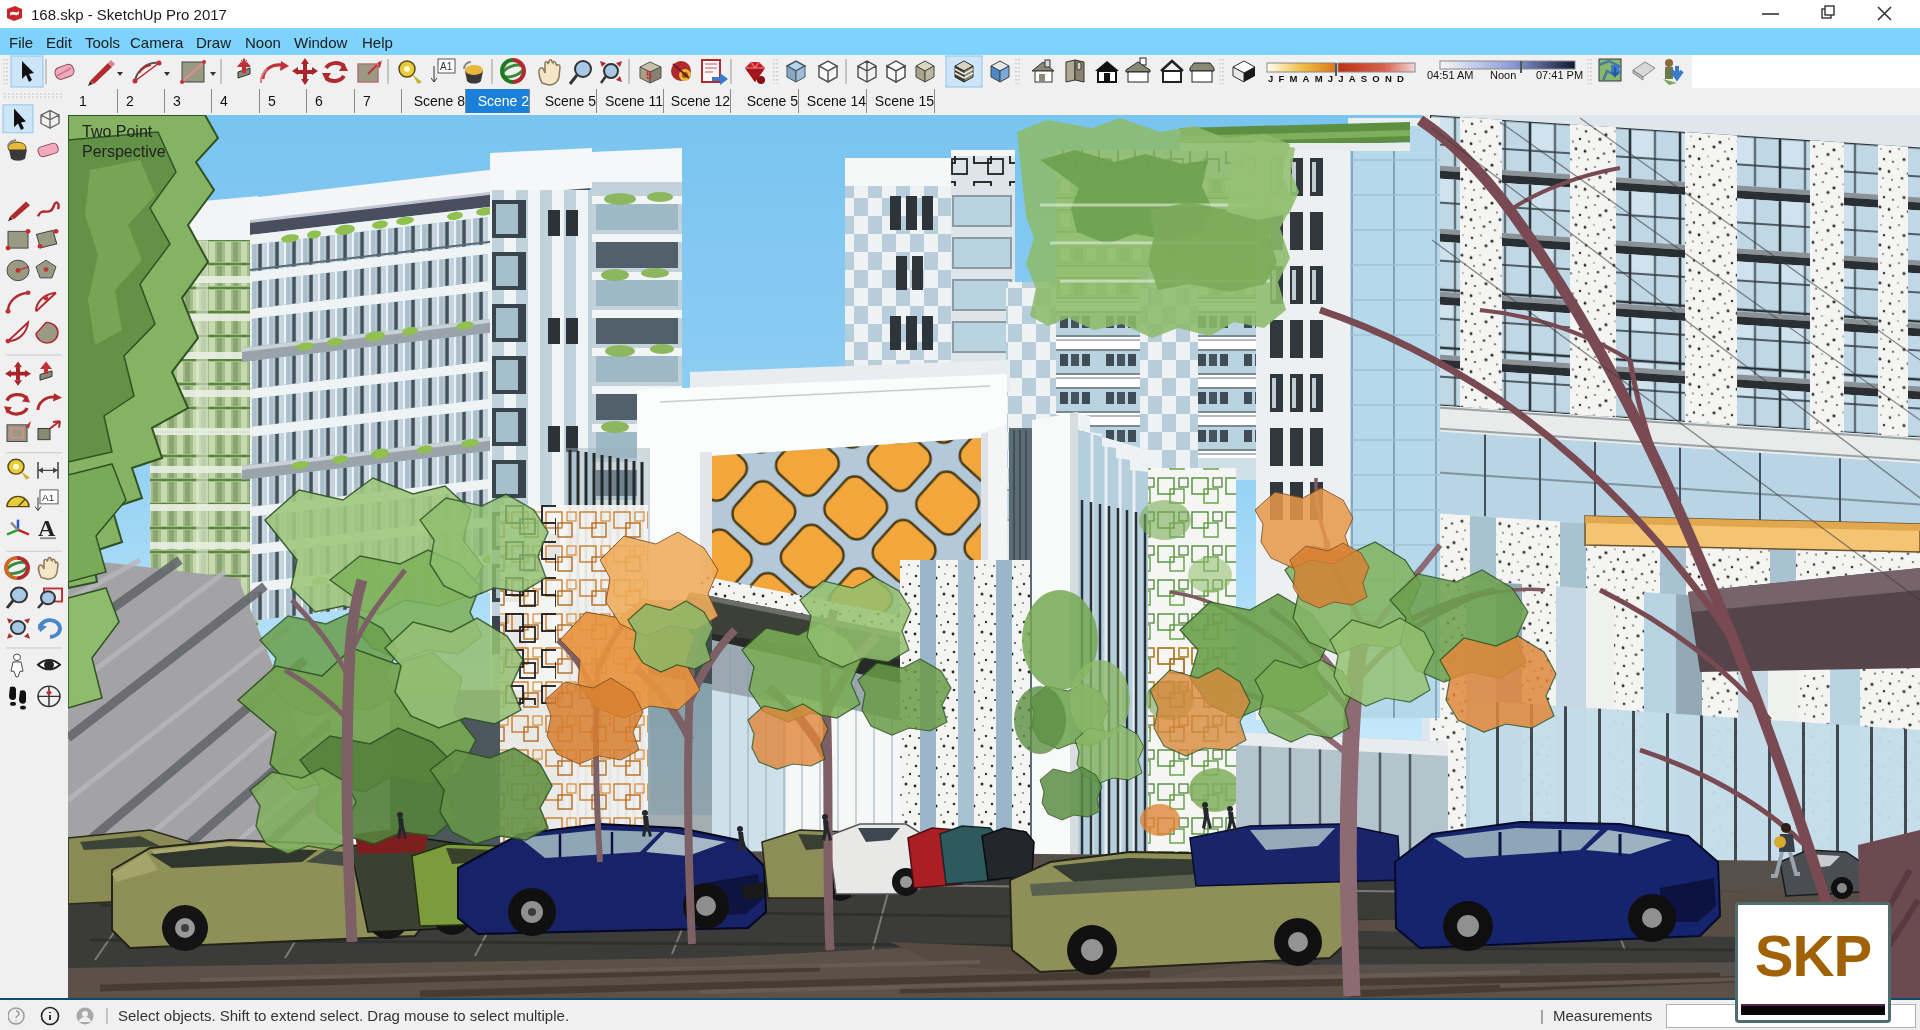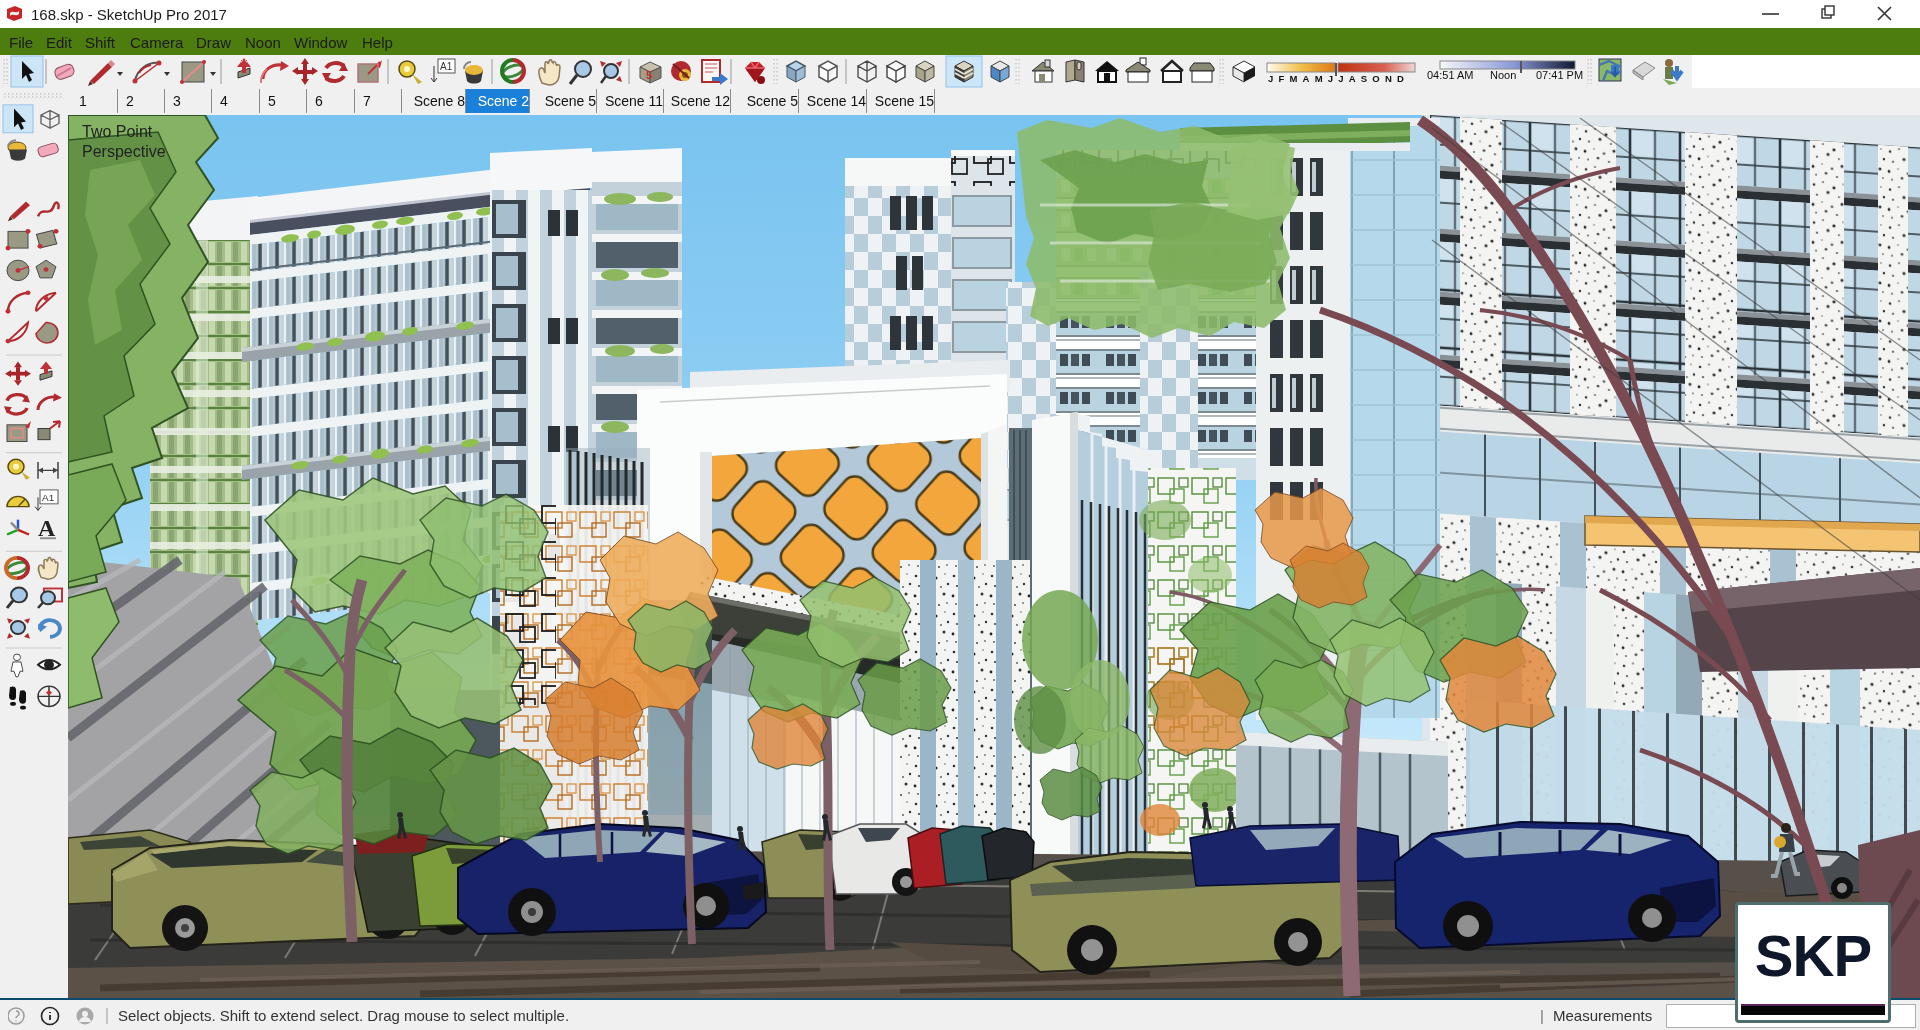--- a/index.html
+++ b/index.html
@@ -1,34 +1,34 @@
 <!DOCTYPE html>
 <html><head>
 <meta charset="utf-8">
 <style>
 html,body{margin:0;padding:0;}
 body{width:1920px;height:1030px;overflow:hidden;font-family:"Liberation Sans",sans-serif;background:#fff;}
 .win{position:relative;width:1920px;height:1030px;background:#fff;padding-left:16px;}
 .abs{position:absolute;}
 .titlebar{left:0;top:0;width:1920px;height:28px;background:#ffffff;}
 .titletext{left:31px;top:6px;font-size:15px;color:#1b1b1b;}
-.menubar{left:0;top:28px;width:1920px;height:27px;background:#4d7c0f;}
+.menubar{left:0;top:28px;width:1920px;height:27px;background:#7dd3fc;}
 .menubar span{position:absolute;top:6px;font-size:15px;color:#1b1b1b;}
 .toolbar{left:0;top:55px;width:1692px;height:33px;background:#f0f0f0;}
 .tabsrow{left:0;top:88px;width:1920px;height:27px;background:#f0f0f0;border-bottom:1px solid #9a9a9a;}
 .tab{position:absolute;top:1px;height:24px;font-size:14px;color:#111;border-right:1px solid #8a8a8a;padding-top:4px;box-sizing:border-box;text-align:right;}
 .tabnum{text-align:left;padding-left:8px;}
 .tabactive{background:#1b80d9;color:#fff;}
 .lefttools{left:0;top:88px;width:68px;height:910px;background:#f0f0f0;}
 .statusbar{left:0;top:998px;width:1920px;height:32px;background:#f0f0f0;border-top:2px solid #0c4a6e;}
 .stattext{left:118px;top:7px;font-size:15px;color:#333;position:absolute;}
 .meas{left:1553px;top:7px;font-size:15px;color:#333;position:absolute;}
 .measbox{left:1666px;top:4px;width:248px;height:22px;background:#fff;border:1px solid #b0b0b0;position:absolute;}
 .skpbox{left:1735px;top:902px;width:156px;height:121px;background:#fff;border:3px solid #4e6d6d;border-radius:4px;box-sizing:border-box;z-index:50;}
-.skptext{position:absolute;left:0;top:17px;width:100%;text-align:center;font-size:58px;font-weight:bold;color:#0f172a;letter-spacing:-1px;}
+.skptext{position:absolute;left:0;top:17px;width:100%;text-align:center;font-size:58px;font-weight:bold;color:#a16207;letter-spacing:-1px;}
 .skpblack{position:absolute;left:3px;bottom:5px;width:144px;height:9px;background:#050505;border-top:2px solid #5a2257;}
 </style>
 </head>
 <body>
 <div class="win">
 
 <div class="abs titlebar"></div>
 
 <svg class="abs" style="left:6px;top:5px" width="17" height="17" viewBox="0 0 17 17">
       <path d="M1 4 L9 1 L16 4 L16 13 L8 16 L1 13 Z" fill="#c82528"></path>
@@ -39,21 +39,21 @@
 <svg class="abs" style="left:1750px;top:0" width="170" height="28" viewBox="0 0 170 28">
 <path d="M12 14 h17" stroke="#333" stroke-width="1.6" fill="none"></path>
 <rect x="72" y="9" width="9" height="9" fill="none" stroke="#333" stroke-width="1.4"></rect>
 <rect x="75" y="6" width="9" height="9" fill="#fff" stroke="#333" stroke-width="1.4"></rect>
 <path d="M128 7 l13 13 M141 7 l-13 13" stroke="#333" stroke-width="1.6"></path>
 </svg>
 
 <div class="abs menubar">
 <span style="left:9px">File</span>
       <span style="left:46px">Edit</span>
-      <span style="left:85px">Shift</span>
+      <span style="left:85px">Tools</span>
       <span style="left:130px">Camera</span>
       <span style="left:196px">Draw</span>
       <span style="left:245px">Noon</span>
       <span style="left:294px">Window</span>
       <span style="left:362px">Help</span>
 </div>
 
 <div class="abs toolbar"></div>
 <svg class="abs" style="left:0;top:55px" width="1700" height="33" viewBox="0 0 1700 33" id="topbar">
 <g stroke="#b5b5b5" stroke-width="1" stroke-dasharray="1.5,2.5">

